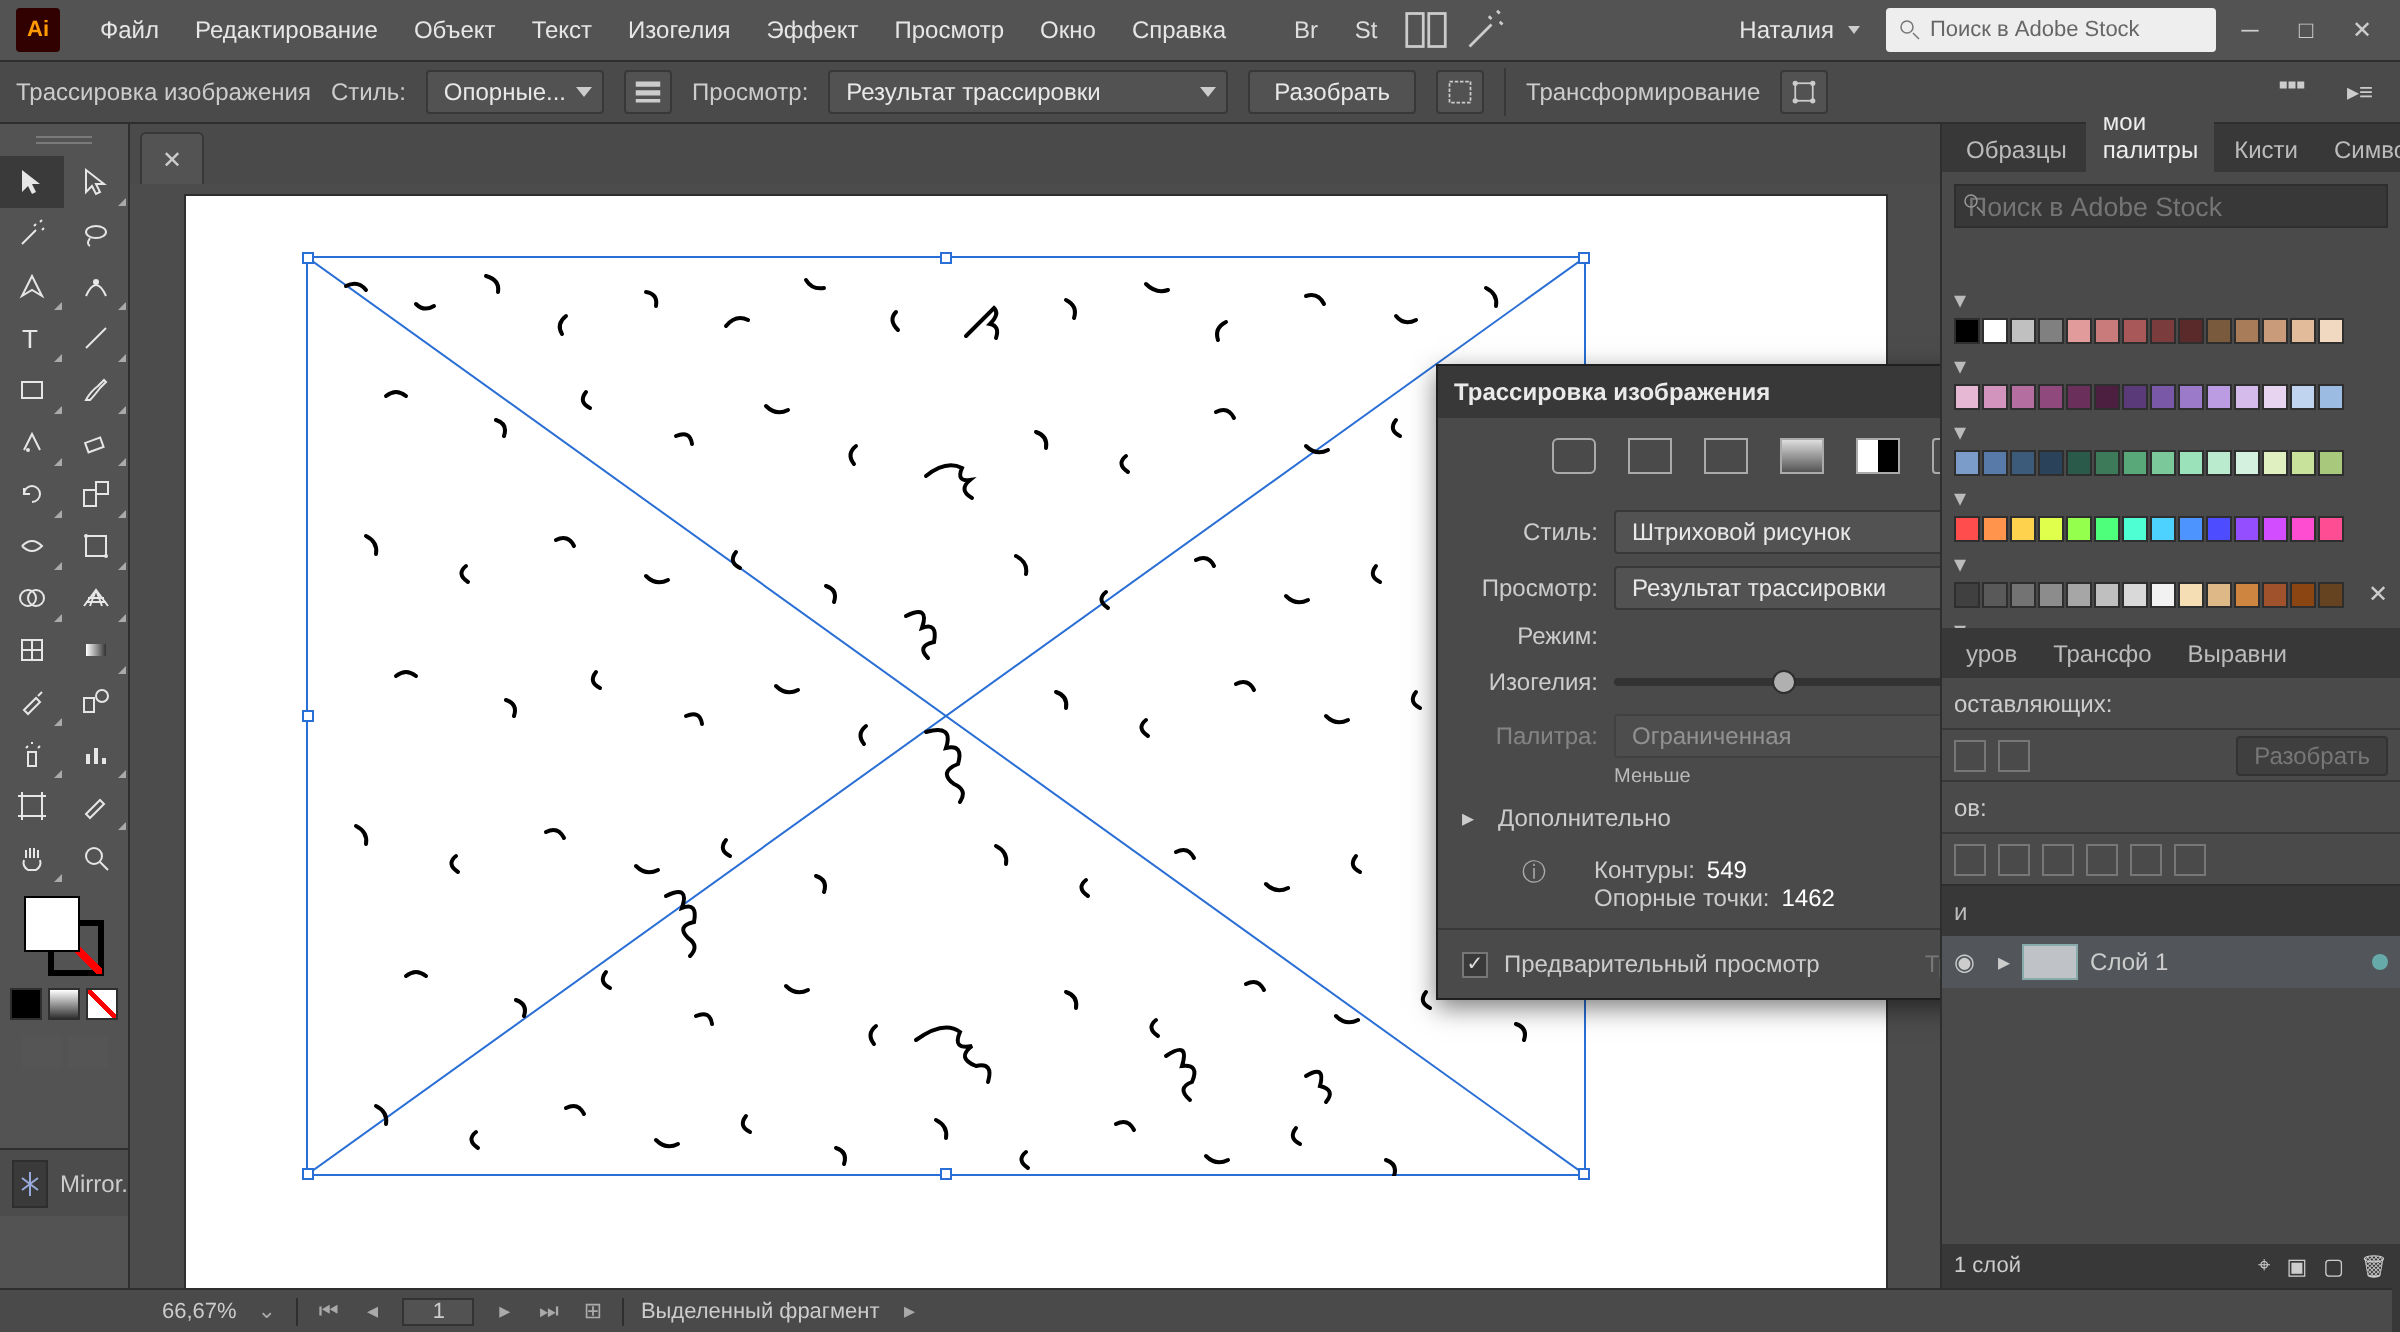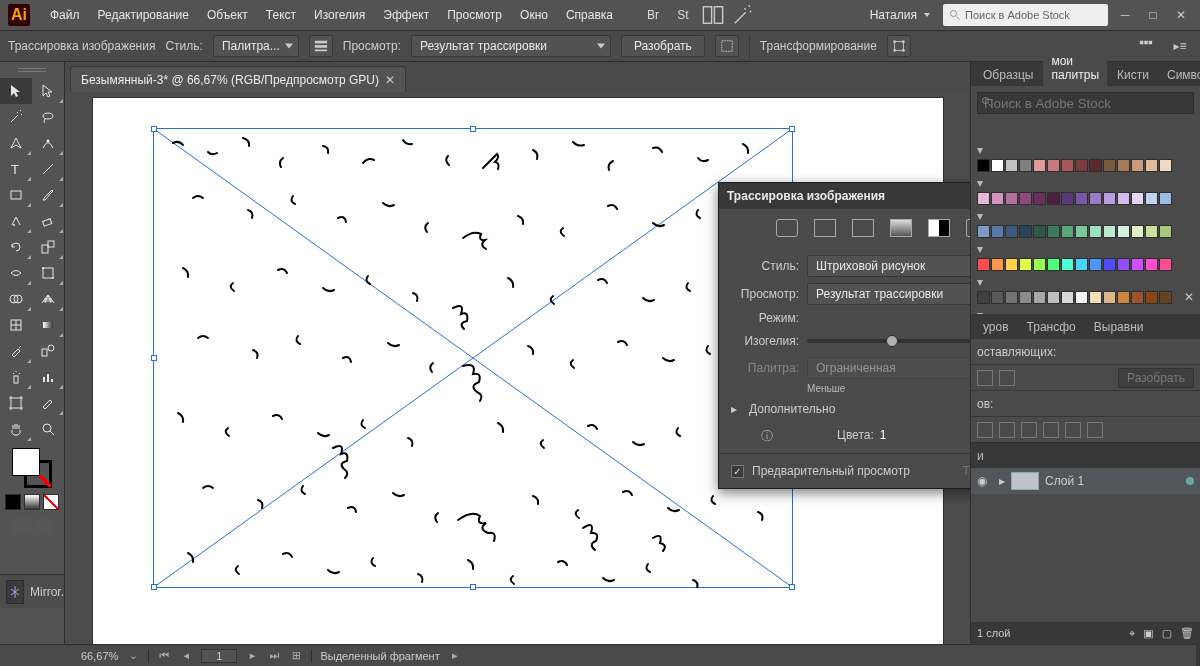--- a/index.html
+++ b/index.html
@@ -1,20 +1,20 @@
 <!DOCTYPE html>
 <html><head>
 <meta charset="utf-8">
 <style>
 * { box-sizing: border-box; margin: 0; padding: 0; font-family: "Segoe UI", Tahoma, sans-serif; }
 body { width: 1200px; height: 666px; background: #383838; overflow: hidden; color: #ccc; font-size: 12px; position: relative; }
 
 
 .menubar { height: 30px; background: #535353; display: flex; align-items: center; padding: 0 8px; gap: 2px; }
-.ai-logo { width: 22px; height: 22px; background: #310000; color: #ff9a00; font-weight: bold; display: flex; align-items: center; justify-content: center; font-size: 16px; margin-right: 10px; border-radius: 2px; }
+.ai-logo { width: 22px; height: 22px; background: #310000; color: #ff9a00; font-weight: bold; display: flex; align-items: center; justify-content: center; font-size: 11px; margin-right: 10px; border-radius: 2px; }
 .menu-item { padding: 4px 8px; cursor: pointer; color: #e6e6e6; }
 .menubar-spacer { flex: 1; }
 .app-glyph { width: 22px; height: 20px; display: flex; align-items: center; justify-content: center; color: #ddd; margin: 0 3px; }
 .user-chip { display:flex; align-items:center; gap:6px; padding:0 10px; color:#e6e6e6; }
 .user-chip svg { width:8px; height:8px; }
 .search-adobe { width:165px; height:22px; background:#eeeeee; border-radius:2px; display:flex; align-items:center; padding:0 6px; gap:4px; color:#666; }
 .win-btn { width:22px; height:22px; display:flex; align-items:center; justify-content:center; margin-left:4px; }
 
 
 .optbar { height:32px; background:#4a4a4a; border-top:1px solid #2e2e2e; border-bottom:1px solid #2e2e2e; display:flex; align-items:center; padding:0 8px; gap:10px; }
@@ -153,21 +153,21 @@
   </div>
   <div class="win-btn">─</div>
   <div class="win-btn">□</div>
   <div class="win-btn">✕</div>
 </div>
 
 <div class="optbar">
   <span class="label">Трассировка изображения</span>
   <span class="label">Стиль:</span>
   <div class="dropdown">
-      <span>Палитра...</span>
+      <span>Опорные...</span>
     </div>
   <div class="icon-btn">
       <svg width="14" height="14" viewBox="0 0 16 16">
         <rect x="1" y="2" width="14" height="3" fill="#ccc"></rect>
         <rect x="1" y="7" width="14" height="3" fill="#ccc"></rect>
         <rect x="1" y="12" width="14" height="2" fill="#ccc"></rect>
       </svg>
     </div>
   <span class="label">Просмотр:</span>
   <div class="dropdown" style="width:200px">
@@ -198,21 +198,20 @@
         <rect x="1" y="2" width="4" height="4" fill="#ccc"></rect>
         <rect x="6" y="2" width="4" height="4" fill="#ccc"></rect>
         <rect x="11" y="2" width="4" height="4" fill="#ccc"></rect>
       </svg>
     </div>
   <div class="icon-btn" style="border:none;background:none">▸≡</div>
 </div>
 
 <div class="doctab-row">
   <div class="doctab">
-    <span>Безымянный-3* @ 66,67% (RGB/Предпросмотр GPU)</span>
     <span class="x">✕</span>
   </div>
 </div>
 
 <div class="toolbox">
   <div class="toolbox-head"></div>
   <div class="tool-grid">
     <div class="tool active">
         <svg viewBox="0 0 16 16">
           <path d="M3 2 L3 13 L6 10 L8 14 L10 13 L8 9 L12 9 Z" fill="#e6e6e6"></path>
@@ -590,20 +589,30 @@
     <div class="sub-labels">
       <span>Меньше</span>
       <span>Больше</span>
     </div>
     <div class="trow" style="margin-top:8px">
       <span style="width:10px;color:#ccc">▸</span>
       <span>Дополнительно</span>
     </div>
     <div class="stats">
       <span style="color:#aaa">ⓘ</span>
+      <div>
+        <div class="stat-pair">
+            <span class="k">Контуры:</span> 
+            <span class="v">549</span>
+          </div>
+        <div class="stat-pair">
+            <span class="k">Опорные точки:</span> 
+            <span class="v">1462</span>
+          </div>
+      </div>
       <div class="stat-pair" style="margin-left:40px">
           <span class="k">Цвета:</span> 
           <span class="v">1</span>
         </div>
     </div>
   </div>
   <div class="trace-foot">
     <div class="chk">✓</div>
     <span>Предварительный просмотр</span>
     <span class="ghost">Трассировка</span>

